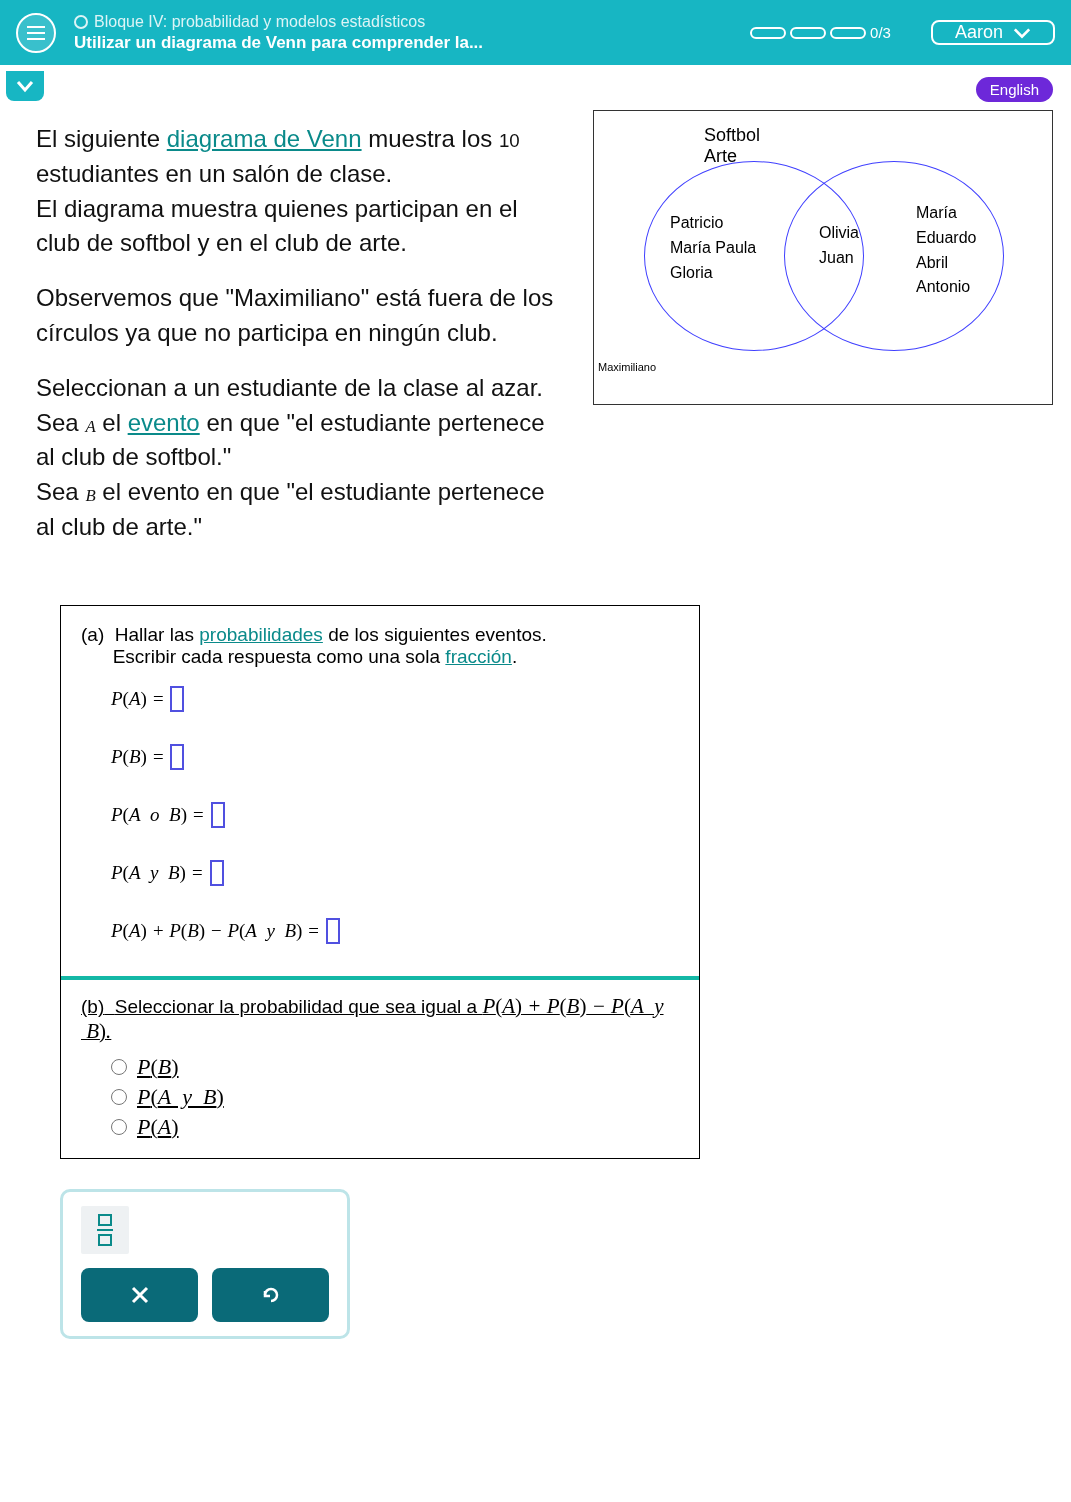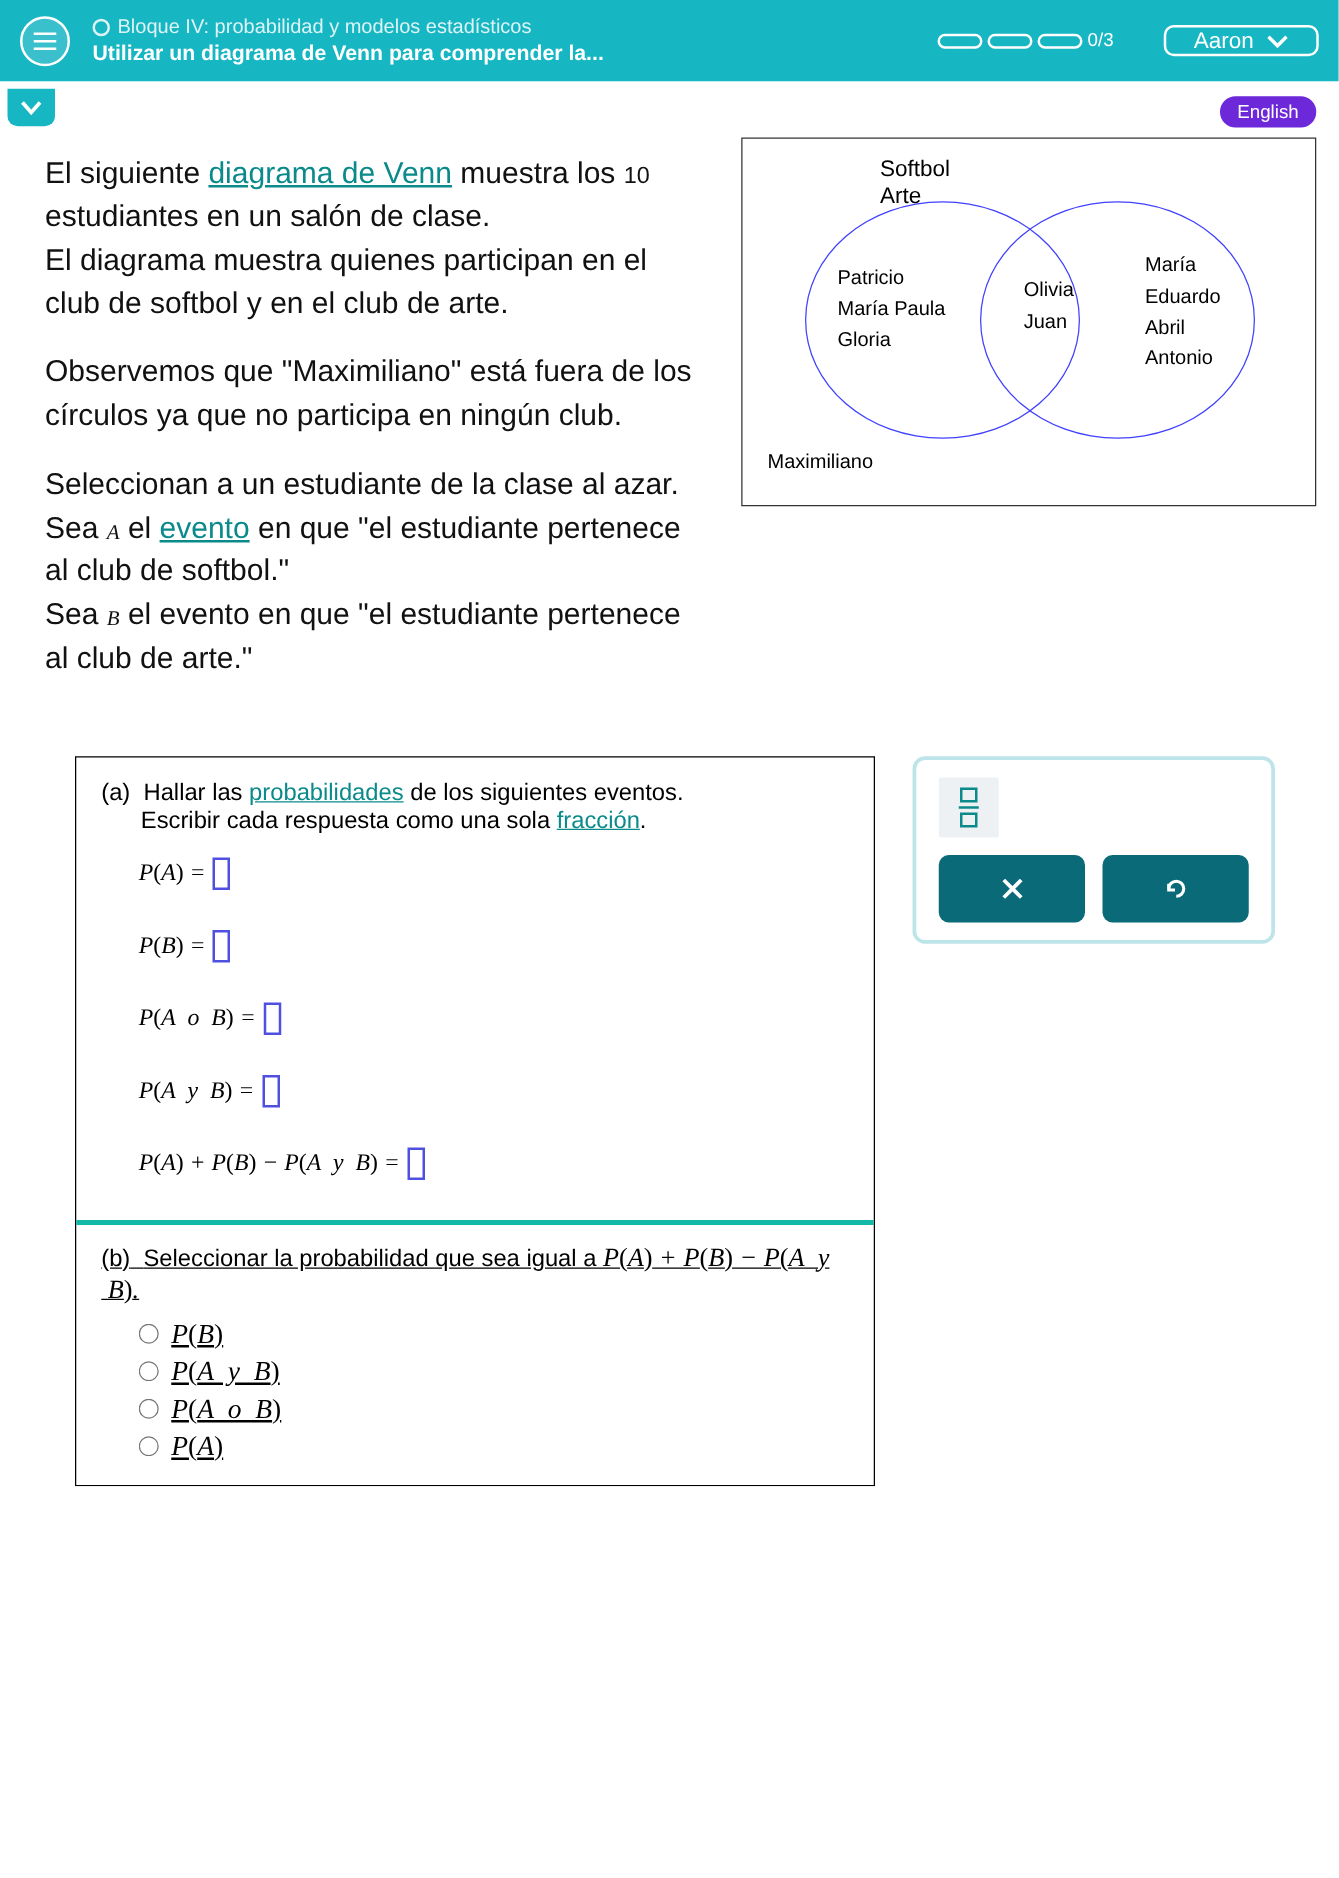--- a/index.html
+++ b/index.html
@@ -26,22 +26,22 @@
 .diagram-col { width: 460px; padding-top: 8px; }
 .venn-box { border: 1px solid #333; padding: 14px 14px 18px 14px; position: relative; height: 295px; }
 .venn-labels-top { position: absolute; top: 14px; left: 0; right: 0; display: flex; justify-content: space-around; font-size: 18px; padding: 0 50px 0 110px; flex-direction: column; }
 .circle { position: absolute; border: 1.5px solid #4040ff; border-radius: 50%; width: 220px; height: 190px; }
 .c1 { left: 50px; top: 50px; }
 .c2 { left: 190px; top: 50px; }
 .names { position: absolute; font-size: 16px; line-height: 1.55; }
 .left-names { left: 76px; top: 100px; }
 .mid-names { left: 225px; top: 110px; text-align: left; }
 .right-names { left: 322px; top: 90px; }
-.outside-name { position: absolute; left: 20px; top: 250px; font-size: 16px; }
-.bottom-row { display: flex; gap: 30px; padding: 40px 18px 0 60px; align-items: flex-start; }
+.outside-name { position: absolute; left: 4px; top: 250px; font-size: 11px; }
+.bottom-row { display: flex; gap: 30px; padding: 40px 18px 0 60px; align-items: flex-start; flex-direction: column; }
 .question-box { border: 1px solid #000; width: 640px; font-size: 19px; }
 .qa { padding: 18px 20px 24px 20px; }
 .qa .qhead { margin-bottom: 18px; }
 .math-line { font-family: 'Times New Roman', serif; font-style: italic; font-size: 19px; margin: 0 0 32px 30px; display: flex; align-items: center; gap: 6px; }
 .math-line:last-child { margin-bottom: 8px; }
 .input-box { display: inline-block; width: 14px; height: 26px; border: 2px solid #5050e0; background: #fff; }
 .qb { border-top: 4px solid #14b8a6; padding: 14px 20px; text-decoration: underline; }
 .qb-head { font-size: 19px; margin-bottom: 10px; }
 .fml { font-family: 'Times New Roman', serif; font-style: italic; font-size: 21px; }
 .radio-opt { display: flex; align-items: center; gap: 10px; margin: 4px 0 4px 30px; font-family: 'Times New Roman', serif; font-style: italic; font-size: 22px; }
@@ -172,24 +172,20 @@
       <label class="radio-opt">
         <input type="radio" name="qb" style="">
         <span>P<span class="normal">(</span>B<span class="normal">)</span></span>
       </label>
       <label class="radio-opt">
         <input type="radio" name="qb" style="">
         <span>P<span class="normal">(</span>A&nbsp; y &nbsp;B<span class="normal">)</span></span>
       </label>
       <label class="radio-opt">
         <input type="radio" name="qb" style="">
-        <span>P<span class="normal">(</span>A&nbsp; o &nbsp;B<span class="normal">)</span></span>
-      </label>
-      <label class="radio-opt">
-        <input type="radio" name="qb" style="">
         <span>P<span class="normal">(</span>A<span class="normal">)</span></span>
       </label>
     </div>
   </div>
 
   <div class="tool-panel">
     <div class="frac-btn">
       <span class="bx"></span>
       <span class="ln"></span>
       <span class="bx"></span>

